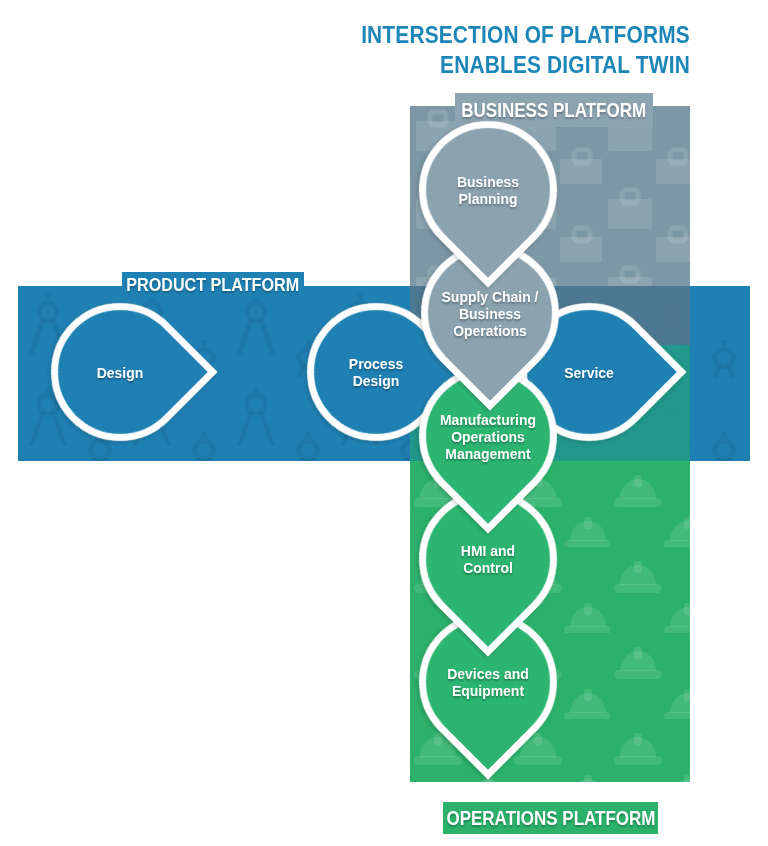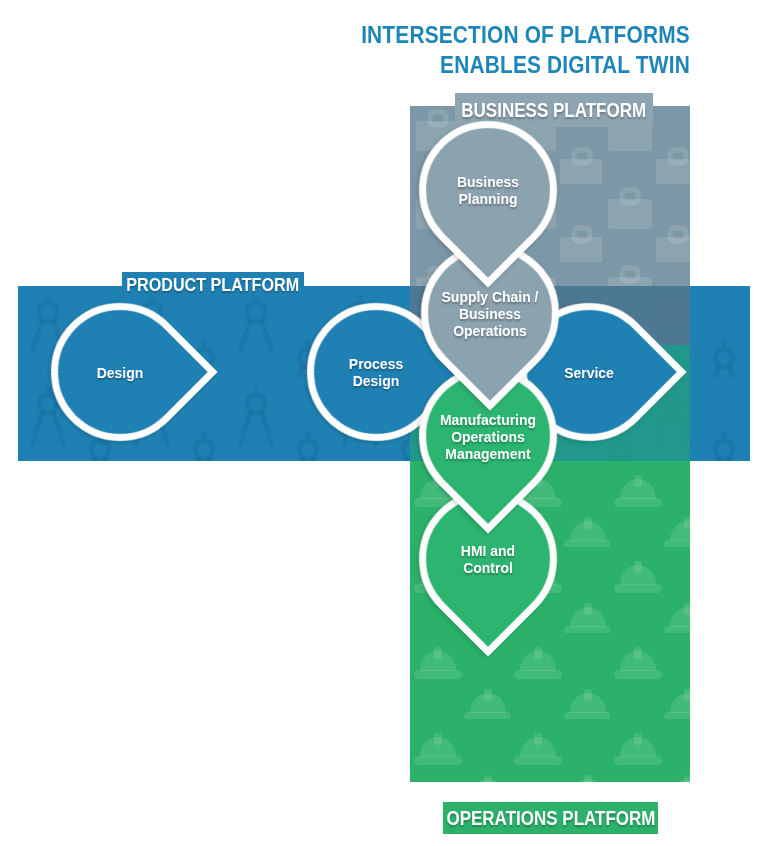--- a/index.html
+++ b/index.html
@@ -149,20 +149,27 @@
   </div>
 
 
   <div class="node" style="left:51px;top:303px;">
     <div class="drop tip-right fill-blue"></div>
     <div class="node-label">
       <span>Design</span>
     </div>
   </div>
 
+  <div class="node" style="left:419px;top:613px;">
+    <div class="drop tip-down fill-green"></div>
+    <div class="node-label">
+      <span>Devices and</span>
+      <span>Equipment</span>
+    </div>
+  </div>
 
   <div class="node" style="left:419px;top:490px;">
     <div class="drop tip-down fill-green"></div>
     <div class="node-label">
       <span>HMI and</span>
       <span>Control</span>
     </div>
   </div>
 
   <div class="node" style="left:419px;top:367px;">

